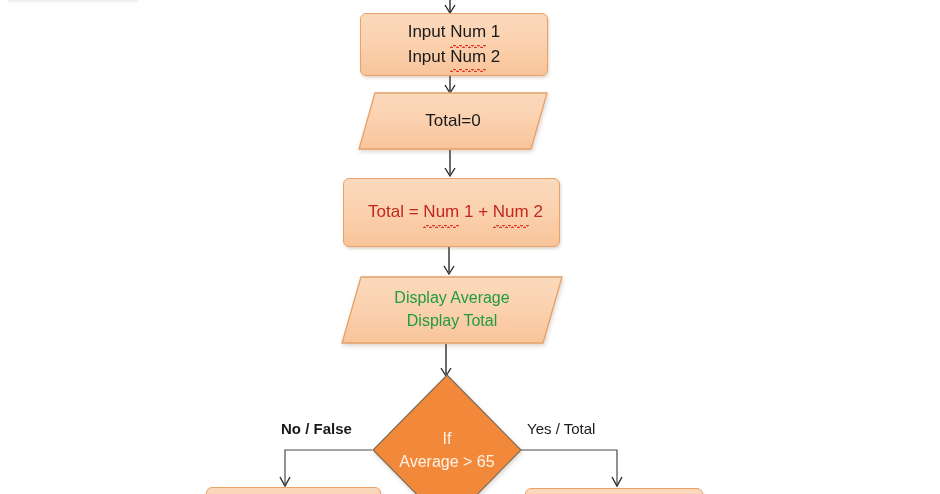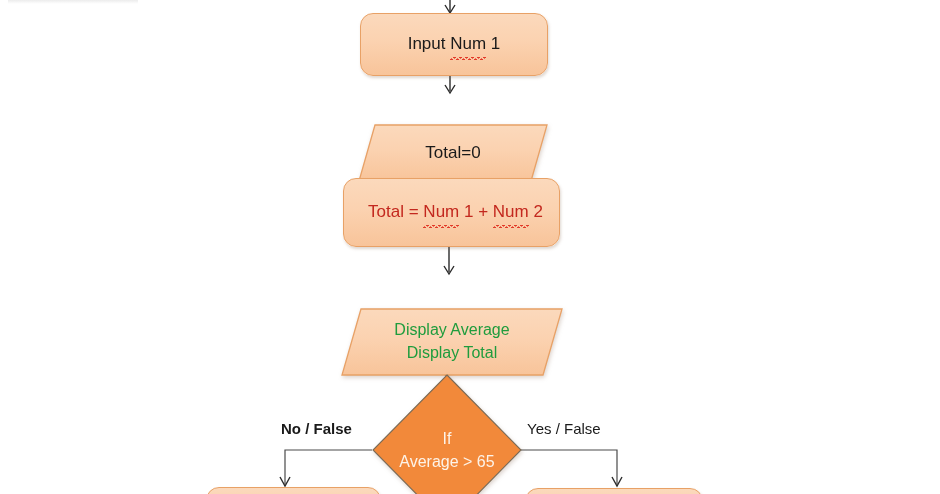--- a/index.html
+++ b/index.html
@@ -36,29 +36,28 @@
     display: flex;
     flex-direction: column;
     align-items: center;
     justify-content: center;
     text-align: center;
     line-height: 1.42;
   }
 
   .rect {
     border: 1.3px solid #e8a166;
-    border-radius: 13px;
+    border-radius: 6px;
     background: linear-gradient(to bottom, #fbd9bc 0%, #fbd2b0 45%, #f8c49a 100%);
     box-shadow: 1px 2px 3px rgba(140,110,90,.28);
   }
 
   .para-wrap {
     position: absolute;
     filter: drop-shadow(1px 2px 2px rgba(140,110,90,.30));
-    margin-top: 32px;
   }
   .para-wrap svg { display:block; }
   .para-text {
     position: absolute;
     inset: 0;
     display: flex;
     flex-direction: column;
     align-items: center;
     justify-content: center;
     text-align: center;
@@ -163,20 +162,23 @@
     <polyline class="thin" points="372,450 285,450 285,484"></polyline>
     <path d="M280,477 L285,486 L290,477" stroke-width="1.4"></path>
 
     <polyline class="thin" points="521,450 617,450 617,484"></polyline>
     <path d="M612,477 L617,486 L622,477" stroke-width="1.4"></path>
   </svg>
 
   <div class="node rect f17 t-black" style="left:360px; top:13px; width:188px; height:63px;">
     <div>
       Input <span class="sq">Num</span> 1
+    </div>
+    <div>
+      Input <span class="sq">Num</span> 2
     </div>
   </div>
 
   <div class="para-wrap" style="left:358px; top:92px; width:190px; height:58px;">
     <svg width="190" height="58" viewBox="0 0 190 58">
       <defs>
         <linearGradient id="gradA" x1="0" y1="0" x2="0" y2="1">
           <stop offset="0%" stop-color="#fbd9bc"></stop>
           <stop offset="45%" stop-color="#fbd2b0"></stop>
           <stop offset="100%" stop-color="#f8c49a"></stop>
@@ -217,19 +219,19 @@
       <polygon points="75,1 149,76 75,151 1,76" fill="#f2893a" stroke="#7a6a55" stroke-width="1.1"></polygon>
     </svg>
     <div class="diamond-text f16 t-white" style="height:152px;">
       <div>If</div>
       <div>Average &gt; 65</div>
     </div>
   </div>
 
   <div class="branch-label" style="left:281px; top:420px;font-weight:bold;">No / False</div>
 
-  <div class="branch-label" style="left:527px; top:420px;">Yes / False</div>
+  <div class="branch-label" style="left:527px; top:420px;">Yes / Total</div>
 
   <div class="node rect" style="left:206px; top:487px; width:175px; height:40px;"></div>
 
   <div class="node rect" style="left:525px; top:488px; width:178px; height:40px;"></div>
 
 </div>
 
 </body></html>

